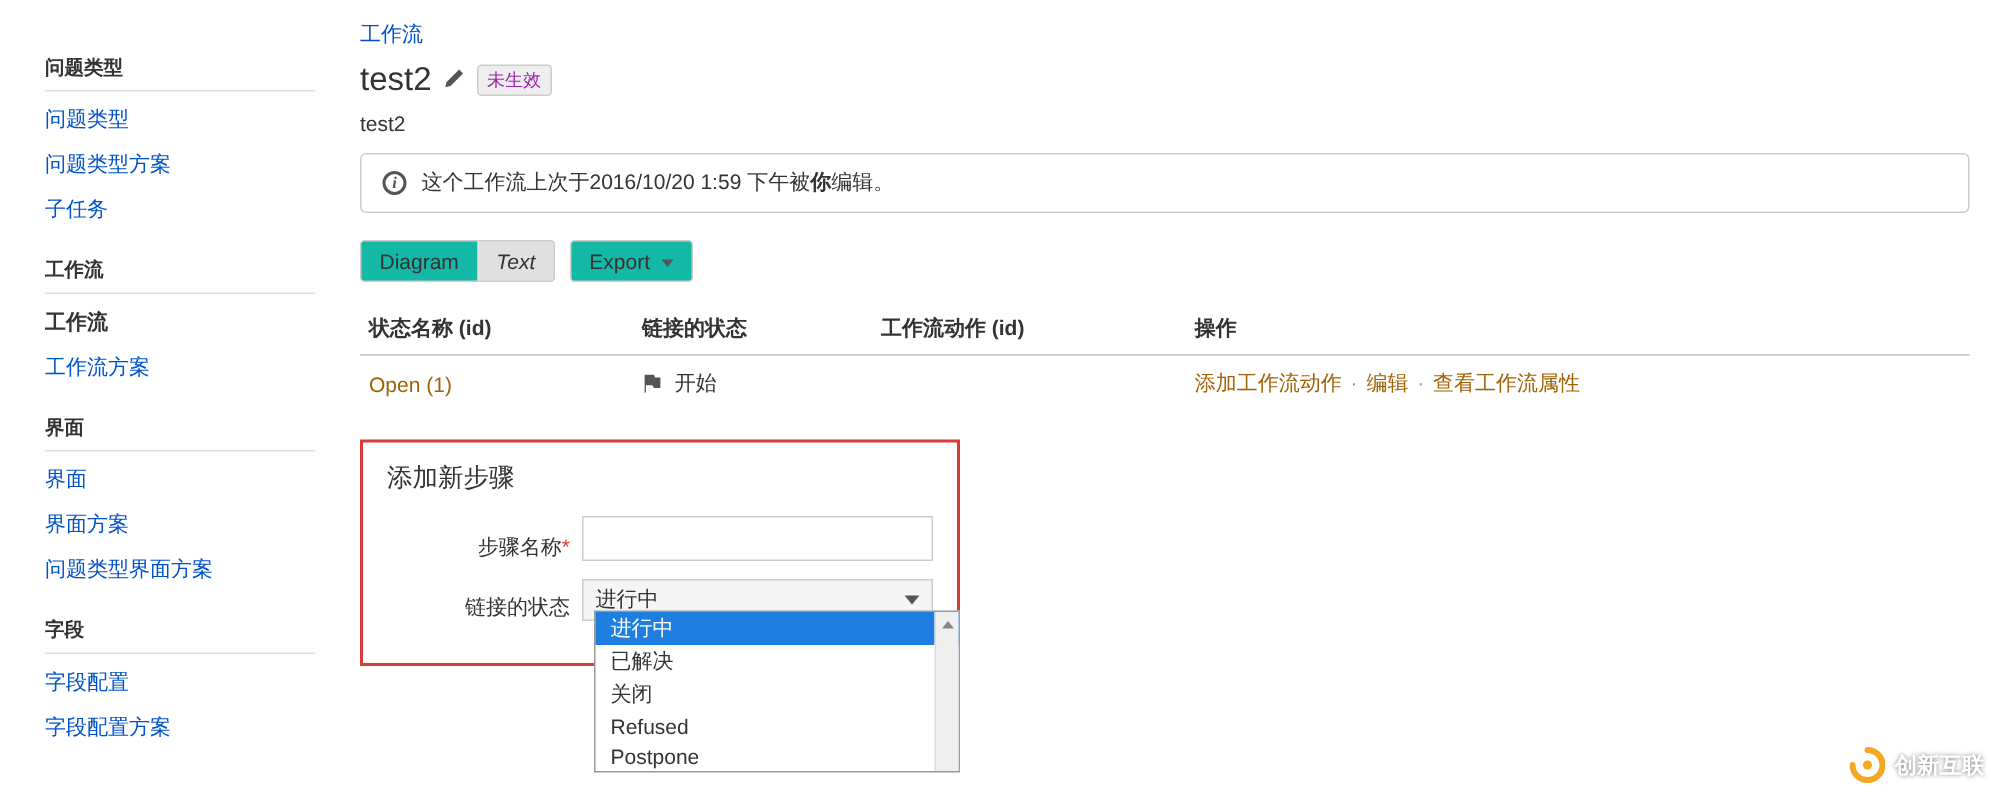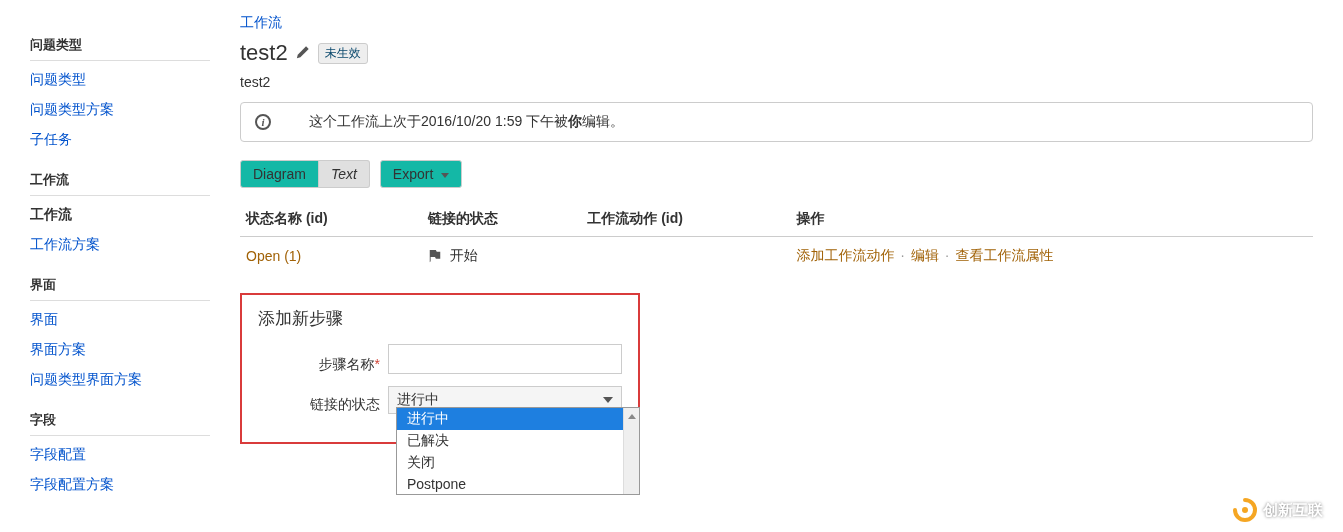--- a/index.html
+++ b/index.html
@@ -10,26 +10,26 @@
     .sidebar-section { margin-bottom: 8px; }
     .sidebar-heading { font-size: 13px; font-weight: bold; color: #333; padding: 8px 0 6px 0; border-bottom: 1px solid #ddd; margin-bottom: 4px; }
     .sidebar-item { display: block; padding: 6px 0; color: #0052cc; text-decoration: none; font-size: 14px; cursor: pointer; }
     .sidebar-item.active { color: #333; font-weight: bold; }
     
     .main { flex: 1; padding: 10px 30px 10px 30px; }
     .breadcrumb { color: #0052cc; font-size: 14px; padding: 4px 0; cursor: pointer; }
     .title-row { display: flex; align-items: center; gap: 8px; margin: 4px 0; }
     .page-title { font-size: 22px; font-weight: normal; color: #333; }
     .edit-icon { width: 14px; height: 14px; color: #555; }
-    .badge { display: inline-block; background: #eee; border: 1px solid #ccc; border-radius: 3px; padding: 1px 6px; font-size: 12px; color: #0c4a6e; }
+    .badge { display: inline-block; background: #eee; border: 1px solid #ccc; border-radius: 3px; padding: 1px 6px; font-size: 12px; color: #a21caf; }
     .subtitle { font-size: 14px; color: #333; margin: 8px 0 12px 0; }
     
     .info-box { border: 1px solid #ccc; border-radius: 4px; padding: 10px 14px; display: flex; align-items: center; gap: 10px; background: #fff; margin-bottom: 18px; }
     .info-icon { width: 16px; height: 16px; border: 2px solid #555; border-radius: 50%; display: inline-flex; align-items: center; justify-content: center; font-size: 11px; font-weight: bold; color: #555; flex-shrink: 0; font-style: italic; font-family: serif; }
-    .info-text { font-size: 14px; margin-left: 28px; }
+    .info-text { font-size: 14px; }
     .info-text b { font-weight: bold; }
     
     .btn-row { display: flex; gap: 10px; margin-bottom: 14px; }
     .btn-group { display: inline-flex; }
     .btn { border: 1px solid #ccc; background: #14b8a6; padding: 5px 12px; font-size: 14px; cursor: pointer; color: #333; }
     .btn-group .btn:first-child { border-radius: 3px 0 0 3px; }
     .btn-group .btn:last-child { border-radius: 0 3px 3px 0; border-left: 0; font-style: italic; }
     .btn.active { background: #e0e0e0; }
     .btn.single { border-radius: 3px; }
     .caret { display: inline-block; width: 0; height: 0; border-left: 4px solid transparent; border-right: 4px solid transparent; border-top: 5px solid #555; margin-left: 4px; vertical-align: middle; }
@@ -172,20 +172,21 @@
         <div class="form-select">
           <span>进行中</span>
           <span class="select-caret"></span>
         </div>
       </div>
 
       <div class="dropdown">
         <div class="dropdown-item selected">进行中</div>
         <div class="dropdown-item">已解决</div>
         <div class="dropdown-item">关闭</div>
+        <div class="dropdown-item">Refused</div>
         <div class="dropdown-item">Postpone</div>
 
         <div class="dropdown-scrollbar">
           <div class="dropdown-scroll-up">
             <div class="scroll-arrow-up"></div>
           </div>
         </div>
       </div>
     </div>
 

